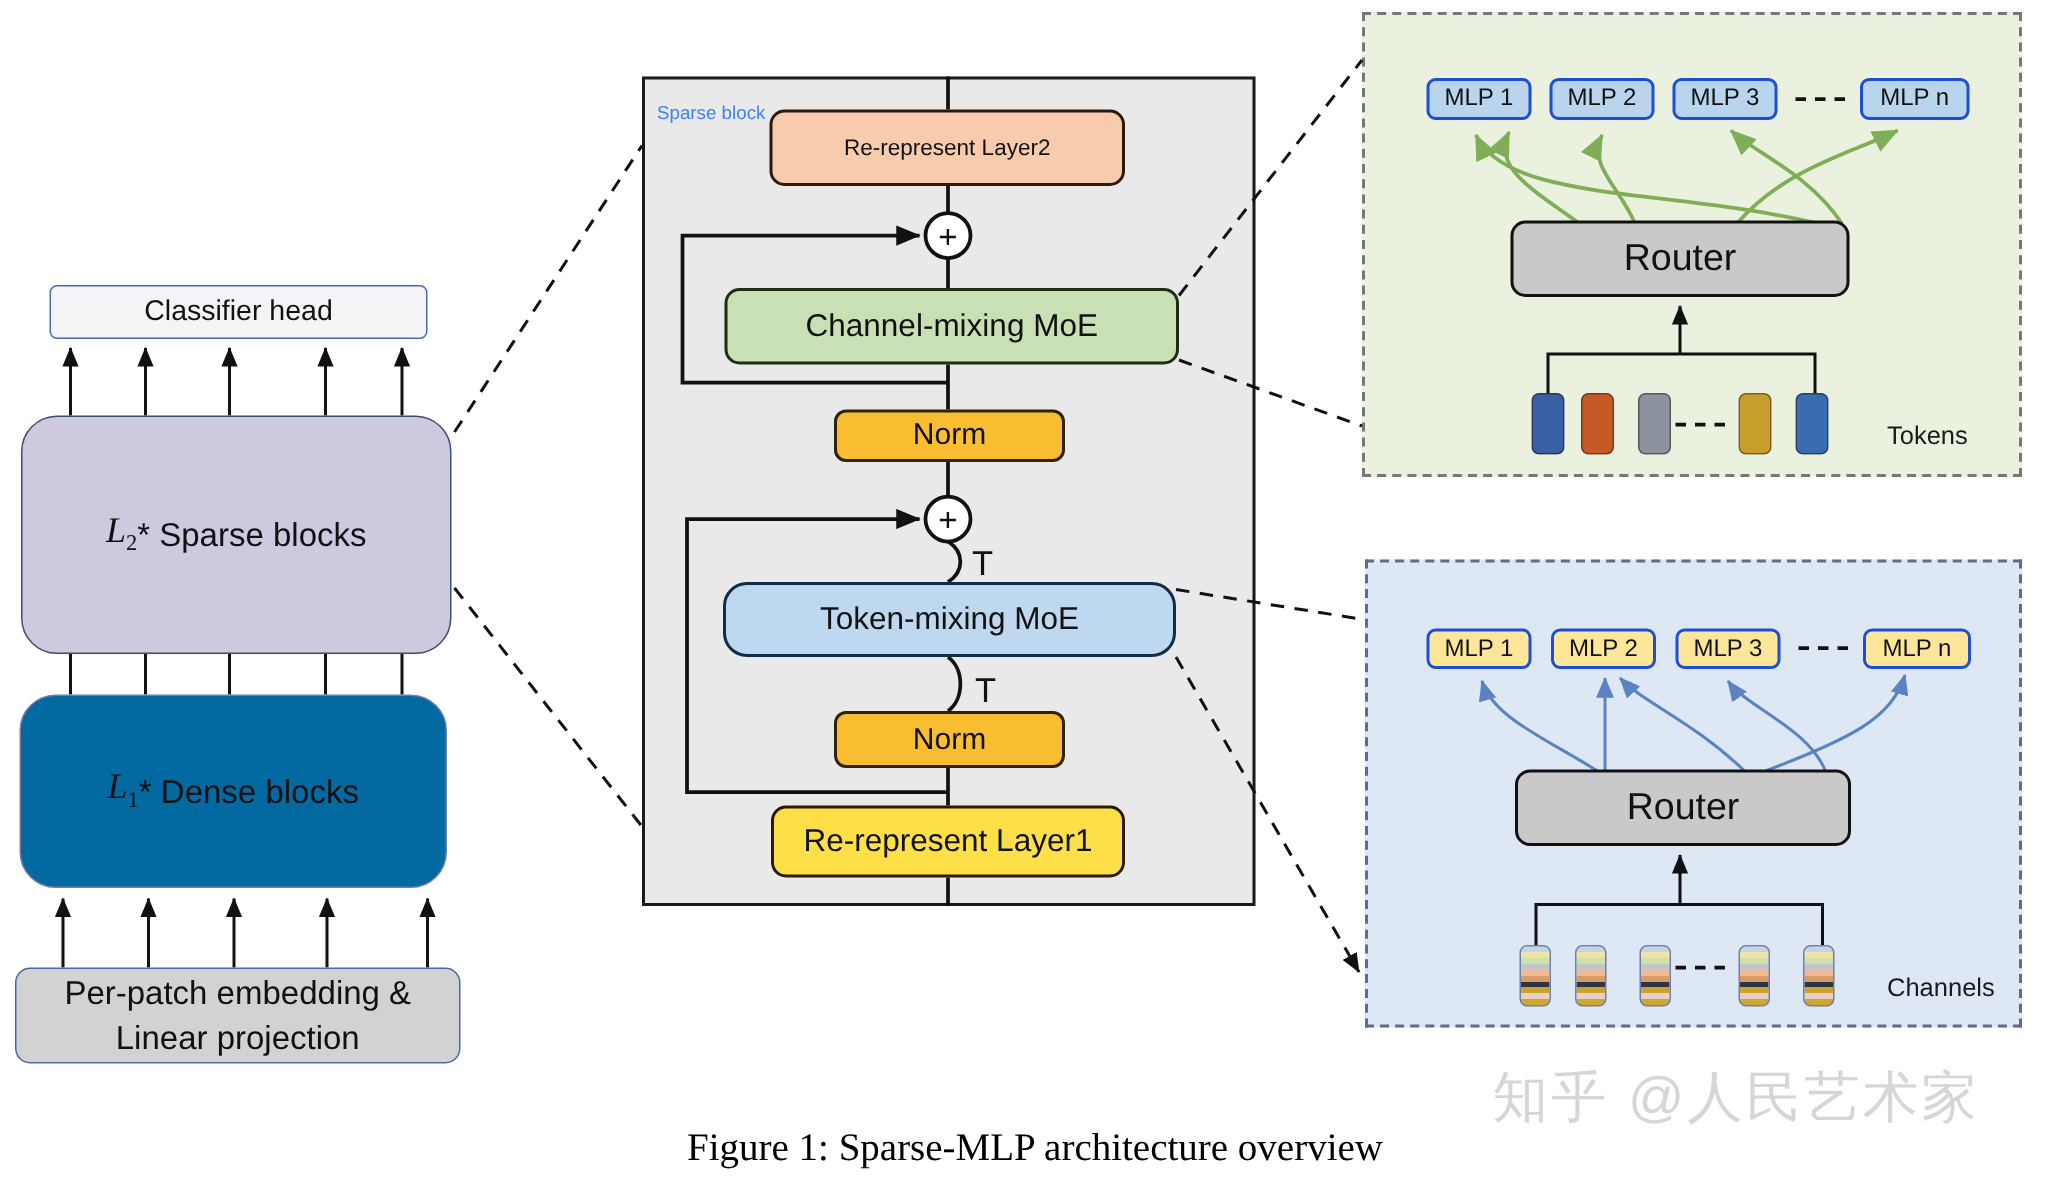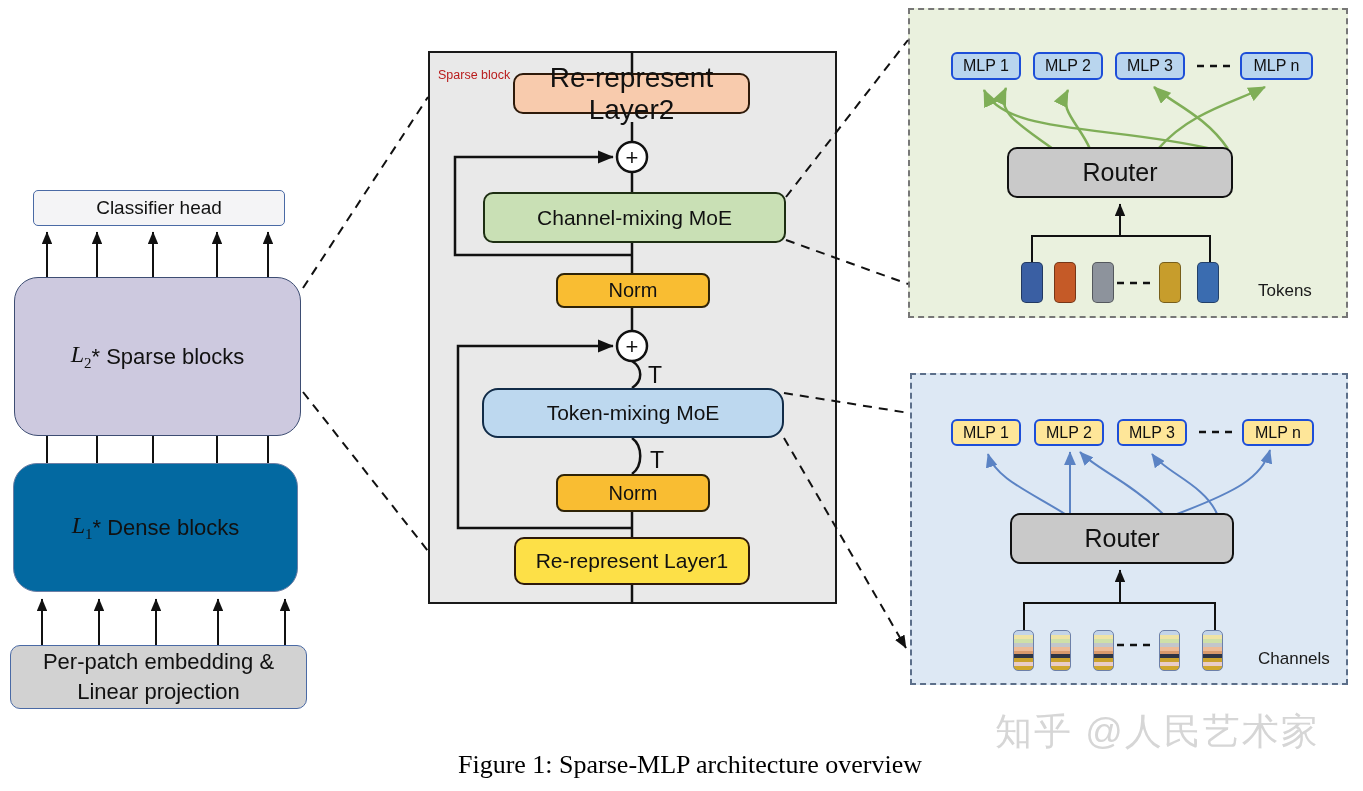--- a/index.html
+++ b/index.html
@@ -9,22 +9,22 @@
   .box{display:flex;align-items:center;justify-content:center;text-align:center;}
   
   .classifier{left:33px;top:190px;width:252px;height:36px;background:#f4f4f6;border:1.5px solid #4a6aa5;border-radius:5px;font-size:19px;z-index:2;}
   .l2blocks{left:14px;top:277px;width:287px;height:159px;background:#cdc9df;border:1.5px solid #3d4d73;border-radius:24px;font-size:22px;z-index:2;}
   .l1blocks{left:13px;top:463px;width:285px;height:129px;background:#0369a1;border:1.5px solid #6d7fa5;border-radius:24px;font-size:22px;z-index:2;}
   .patchembed{left:10px;top:645px;width:297px;height:64px;background:#d2d2d2;border:1.5px solid #4a6aa5;border-radius:10px;font-size:22px;line-height:1.35;flex-direction:column;z-index:2;}
   .mathvar{font-family:"Liberation Serif",serif;font-style:italic;font-size:24px;}
   .mathvar sub{font-size:15px;font-style:normal;}
   
   .bigbox{left:428px;top:51px;width:409px;height:553px;background:#e9e9e9;border:2px solid #1a1a1a;z-index:0;}
-  .bigbox-label{left:438px;top:68px;font-size:12.5px;color:#b91c1c;z-index:2;}
-  .rr2{left:513px;top:73px;width:237px;height:41px;background:#f8cbad;border:2px solid #2e1a0a;border-radius:10px;font-size:28px;z-index:2;align-items:center;}
+  .bigbox-label{left:438px;top:68px;font-size:12.5px;color:#3b82f6;z-index:2;}
+  .rr2{left:513px;top:73px;width:237px;height:51px;background:#f8cbad;border:2px solid #2e1a0a;border-radius:10px;font-size:15px;z-index:2;align-items:center;}
   .cmoe{left:483px;top:192px;width:303px;height:51px;background:#c9e0b5;border:2px solid #1d2e12;border-radius:10px;font-size:21px;z-index:2;}
   .norm1{left:556px;top:273px;width:154px;height:35px;background:#f9bd32;border:2px solid #2e2307;border-radius:8px;font-size:20px;z-index:2;}
   .tmoe{left:482px;top:388px;width:302px;height:50px;background:#bdd8ef;border:2px solid #122c48;border-radius:16px;font-size:21px;z-index:2;}
   .norm2{left:556px;top:474px;width:154px;height:38px;background:#f9bd32;border:2px solid #2e2307;border-radius:8px;font-size:20px;z-index:2;}
   .rr1{left:514px;top:537px;width:236px;height:48px;background:#fde047;border:2px solid #2e1a0a;border-radius:10px;font-size:21px;z-index:2;}
   
   .greenpanel{left:908px;top:8px;width:440px;height:310px;background:#eaf1de;border:2px dashed #777;z-index:0;}
   .bluepanel{left:910px;top:373px;width:438px;height:312px;background:#dde8f4;border:2px dashed #5c6f8a;z-index:0;}
   .mlp{height:28px;border:2px solid #1d4ed8;border-radius:6px;font-size:16px;z-index:2;}
   .mlp-blue{background:#b9d5ee;}

